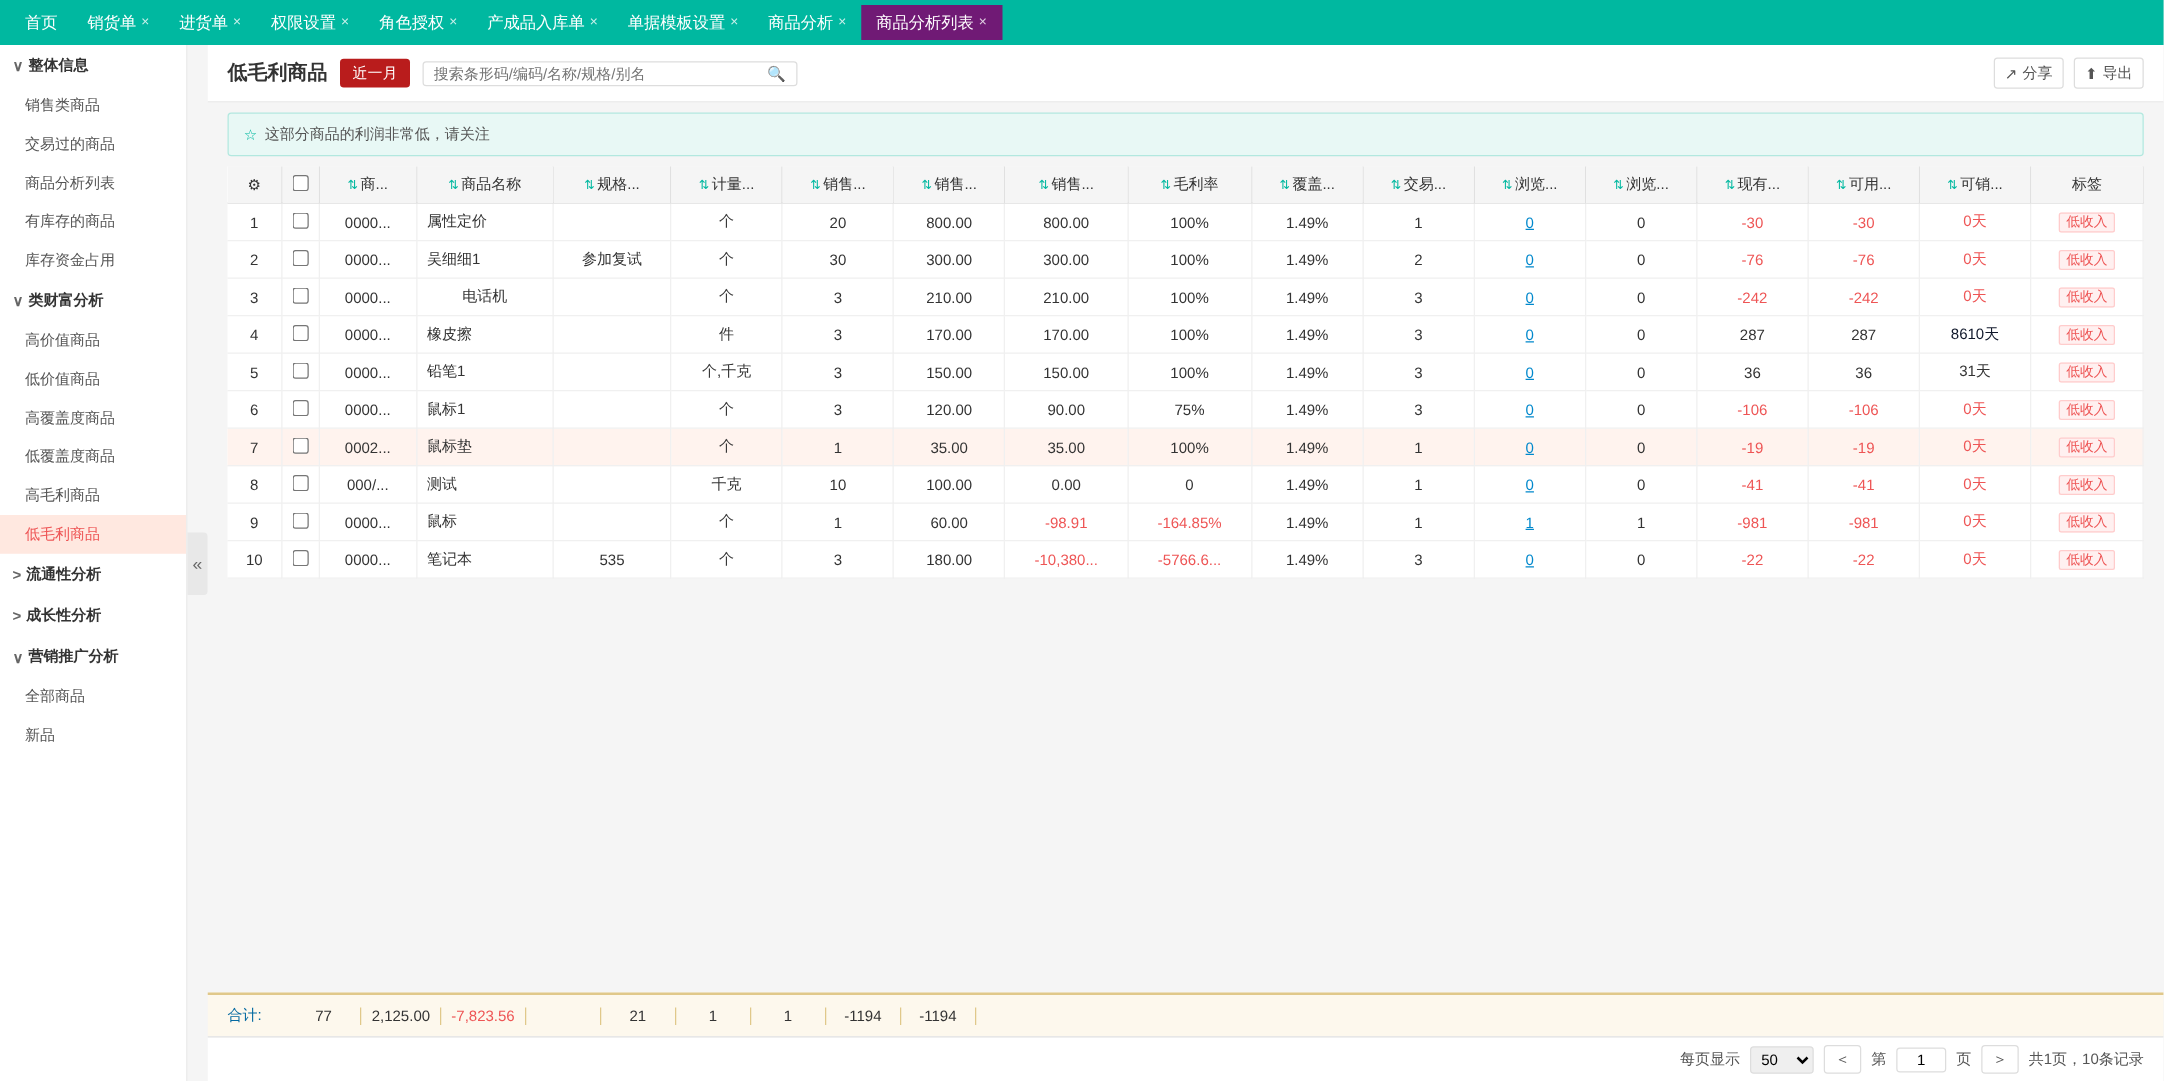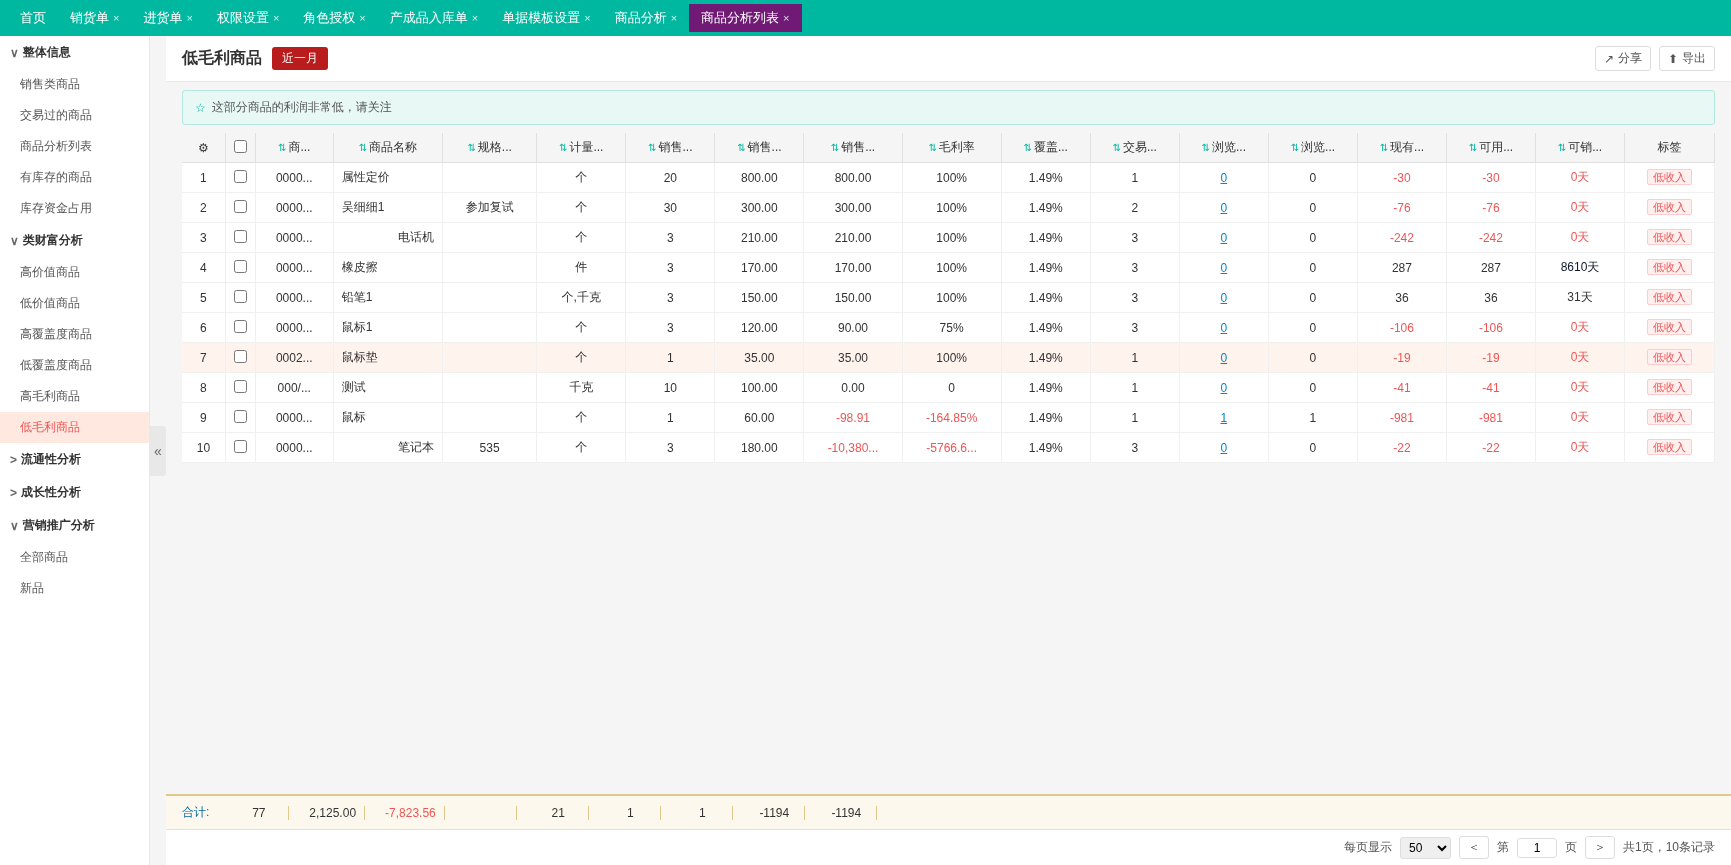--- a/index.html
+++ b/index.html
@@ -159,21 +159,21 @@
 
     
     .footer-totals {
       background: #fdf8ed;
       border-top: 2px solid #e0c88a;
       padding: 8px 16px;
       display: flex;
       align-items: center;
     }
     .footer-label { font-weight: normal; color: #0369a1; margin-right: 20px; }
-    .footer-cells { display: flex; gap: 12px; flex: 1; }
+    .footer-cells { display: flex; gap: 0; flex: 1; }
     .footer-cell {
       text-align: center;
       padding: 0 8px;
       color: #333;
       border-right: 1px solid #e0c88a;
       min-width: 60px;
     }
 
     
     .pagination-bar {
@@ -275,20 +275,24 @@
     <div class="sidebar-item">新品</div>
   </div>
 
   <button class="collapse-btn">«</button>
 
   <div class="content">
 
     <div class="content-header">
       <span class="page-title">低毛利商品</span>
       <button class="date-filter-btn">近一月</button>
+      <div class="search-box">
+        <input class="search-input" placeholder="搜索条形码/编码/名称/规格/别名" style="">
+        <span class="search-icon">🔍</span>
+      </div>
       <div class="header-actions">
         <button class="action-btn">
           <span>↗</span>
           <span>分享</span>
         </button>
         <button class="action-btn">
           <span>⬆</span>
           <span>导出</span>
         </button>
       </div>
@@ -361,21 +365,21 @@
       <td>0</td>
       <td style="color:#e55">-76</td>
       <td style="color:#e55">-76</td>
       <td style="color:#e55">0天</td>
       <td><span class="tag-badge">低收入</span></td>
     </tr>
             <tr>
       <td>3</td>
       <td class="checkbox-col"><input type="checkbox" style=""></td>
       <td>0000...</td>
-      <td style="text-align:right;">电话机</td>
+      <td style="text-align:center;">电话机</td>
       <td></td>
       <td>个</td>
       <td>3</td>
       <td>210.00</td>
       <td style="color:#333">210.00</td>
       <td style="color:#333">100%</td>
       <td>1.49%</td>
       <td>3</td>
       <td><a class="zero-link">0</a></td>
       <td>0</td>
@@ -501,21 +505,21 @@
       <td>1</td>
       <td style="color:#e55">-981</td>
       <td style="color:#e55">-981</td>
       <td style="color:#e55">0天</td>
       <td><span class="tag-badge">低收入</span></td>
     </tr>
             <tr>
       <td>10</td>
       <td class="checkbox-col"><input type="checkbox" style=""></td>
       <td>0000...</td>
-      <td style="text-align:right;">笔记本</td>
+      <td style="text-align:left;">笔记本</td>
       <td>535</td>
       <td>个</td>
       <td>3</td>
       <td>180.00</td>
       <td style="color:#e55">-10,380...</td>
       <td style="color:#e55">-5766.6...</td>
       <td>1.49%</td>
       <td>3</td>
       <td><a class="zero-link">0</a></td>
       <td>0</td>

